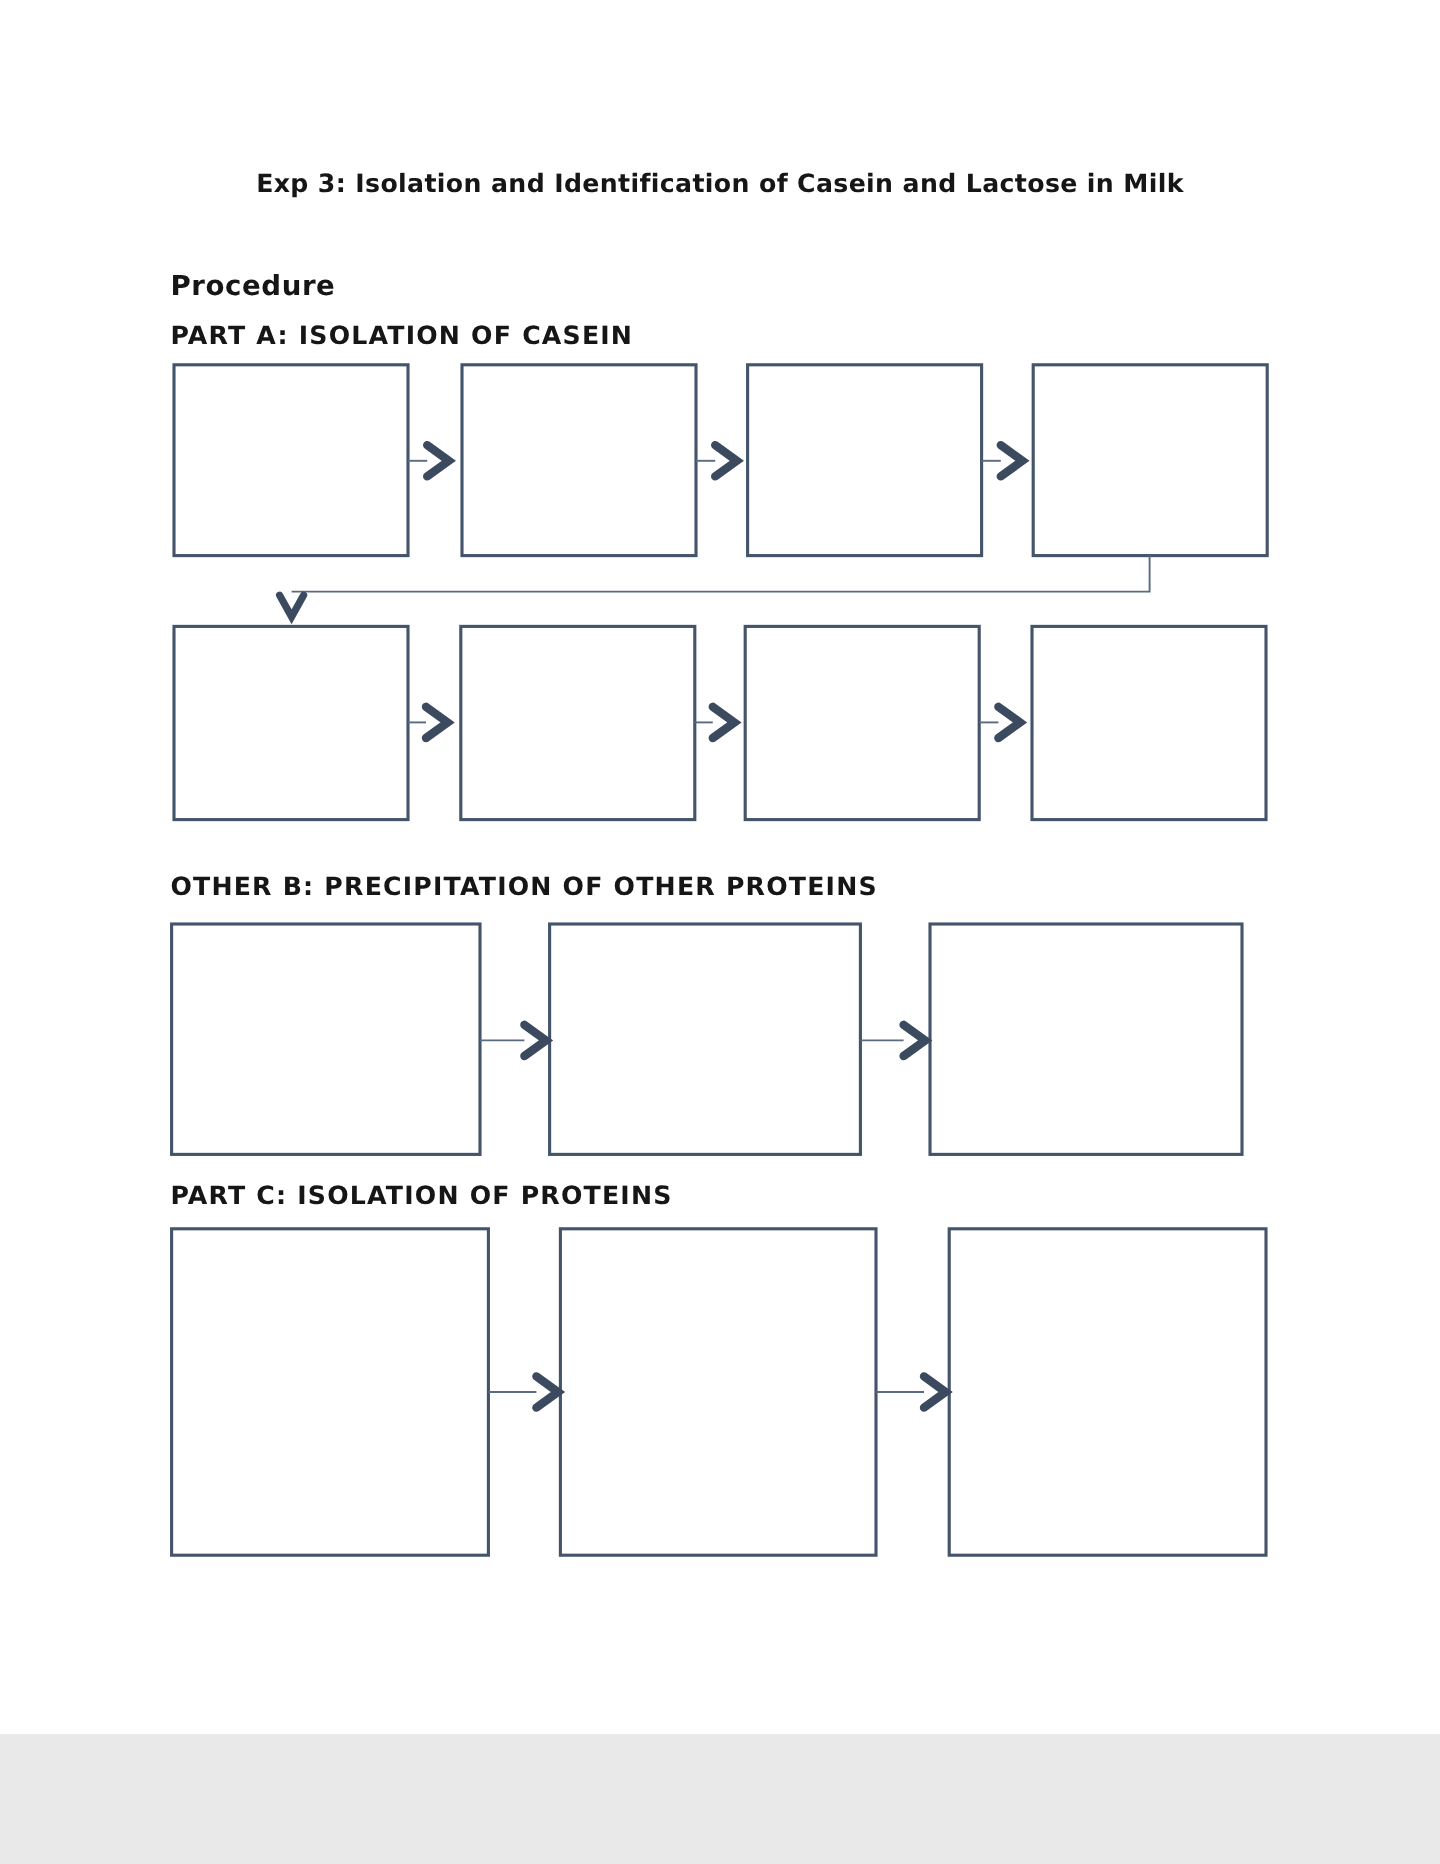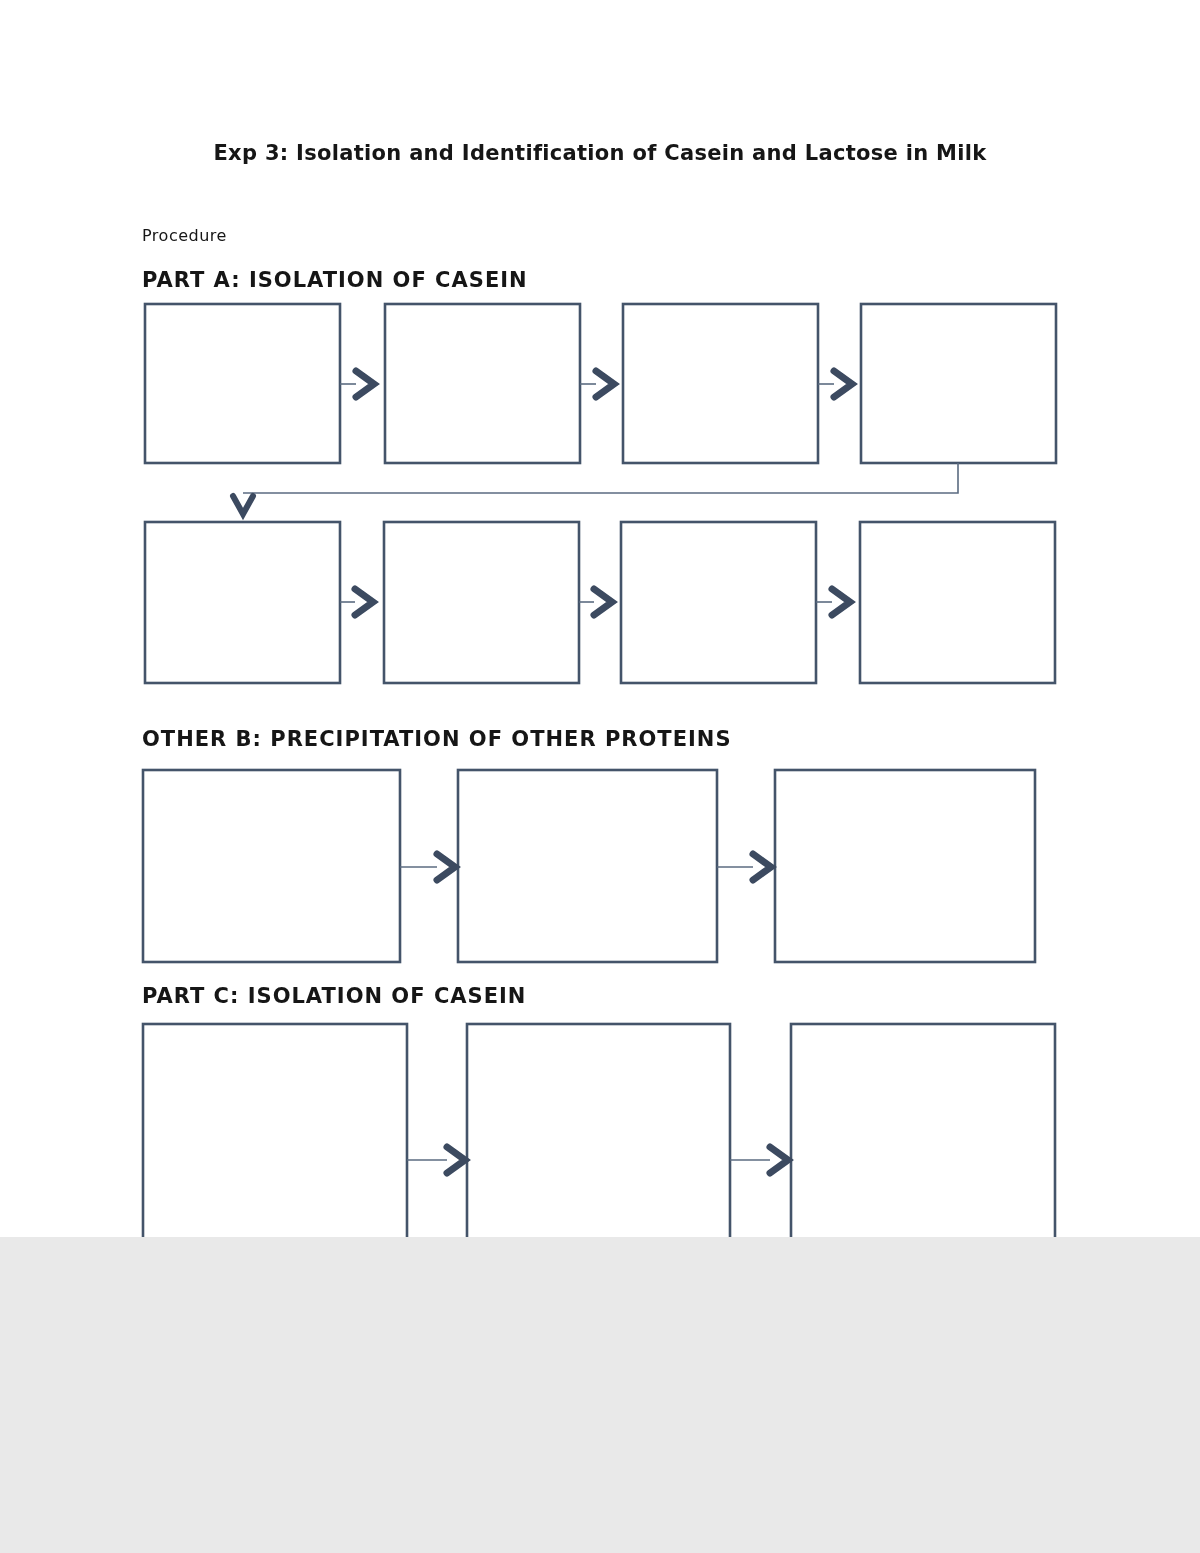--- a/index.html
+++ b/index.html
@@ -6,36 +6,36 @@
     --page-bg:#ffffff;
     --text-color:#161616;
     --box-border-color:#44546A;
     --connector-line-color:#5B6B81;
     --arrowhead-color:#3C4A60;
   }
   *{margin:0;padding:0;box-sizing:border-box;}
   html,body{background:#e9e9e9;}
   .page{
     position:relative;
-    width:1200px;height:1237px;
+    width:1200px;height:1445px;
     background:var(--page-bg);
     margin:0 auto;
     overflow:hidden;
     font-family:"DejaVu Sans","Liberation Sans",sans-serif;
     color:var(--text-color);
   }
   .doc-title{
     position:absolute;top:141px;left:0;width:1200px;
     text-align:center;
     font-size:21px;font-weight:700;letter-spacing:.3px;
     white-space:nowrap;
   }
   .h-procedure{
     position:absolute;top:226px;left:142px;
-    font-size:16px;font-weight:400;letter-spacing:.5px;
+    font-size:23px;font-weight:700;letter-spacing:.5px;
     white-space:nowrap;
   }
   .h-part{
     position:absolute;left:142px;
     font-size:21px;font-weight:600;letter-spacing:1px;
     white-space:nowrap;
   }
   .h-part-a{top:268px;}
   .h-part-b{top:727px;}
   .h-part-c{top:984px;}
@@ -49,21 +49,21 @@
 </style>
 </head>
 <body>
 
 <div class="page">
 
   <div class="doc-title">Exp 3: Isolation and Identification of Casein and Lactose in Milk</div>
   <div class="h-procedure">Procedure</div>
   <div class="h-part h-part-a">PART A: ISOLATION OF CASEIN</div>
   <div class="h-part h-part-b">OTHER B: PRECIPITATION OF OTHER PROTEINS</div>
-  <div class="h-part h-part-c">PART C: ISOLATION OF CASEIN</div>
+  <div class="h-part h-part-c">PART C: ISOLATION OF PROTEINS</div>
 
   <svg class="flow" width="1200" height="1553" viewBox="0 0 1200 1553">
 
     <rect class="fbox" x="145" y="304" width="195" height="159"></rect>
     <rect class="fbox" x="385" y="304" width="195" height="159"></rect>
     <rect class="fbox" x="623" y="304" width="195" height="159"></rect>
     <rect class="fbox" x="861" y="304" width="195" height="159"></rect>
 
     <g>
       <line class="thin" x1="340" y1="384" x2="356" y2="384"></line>

